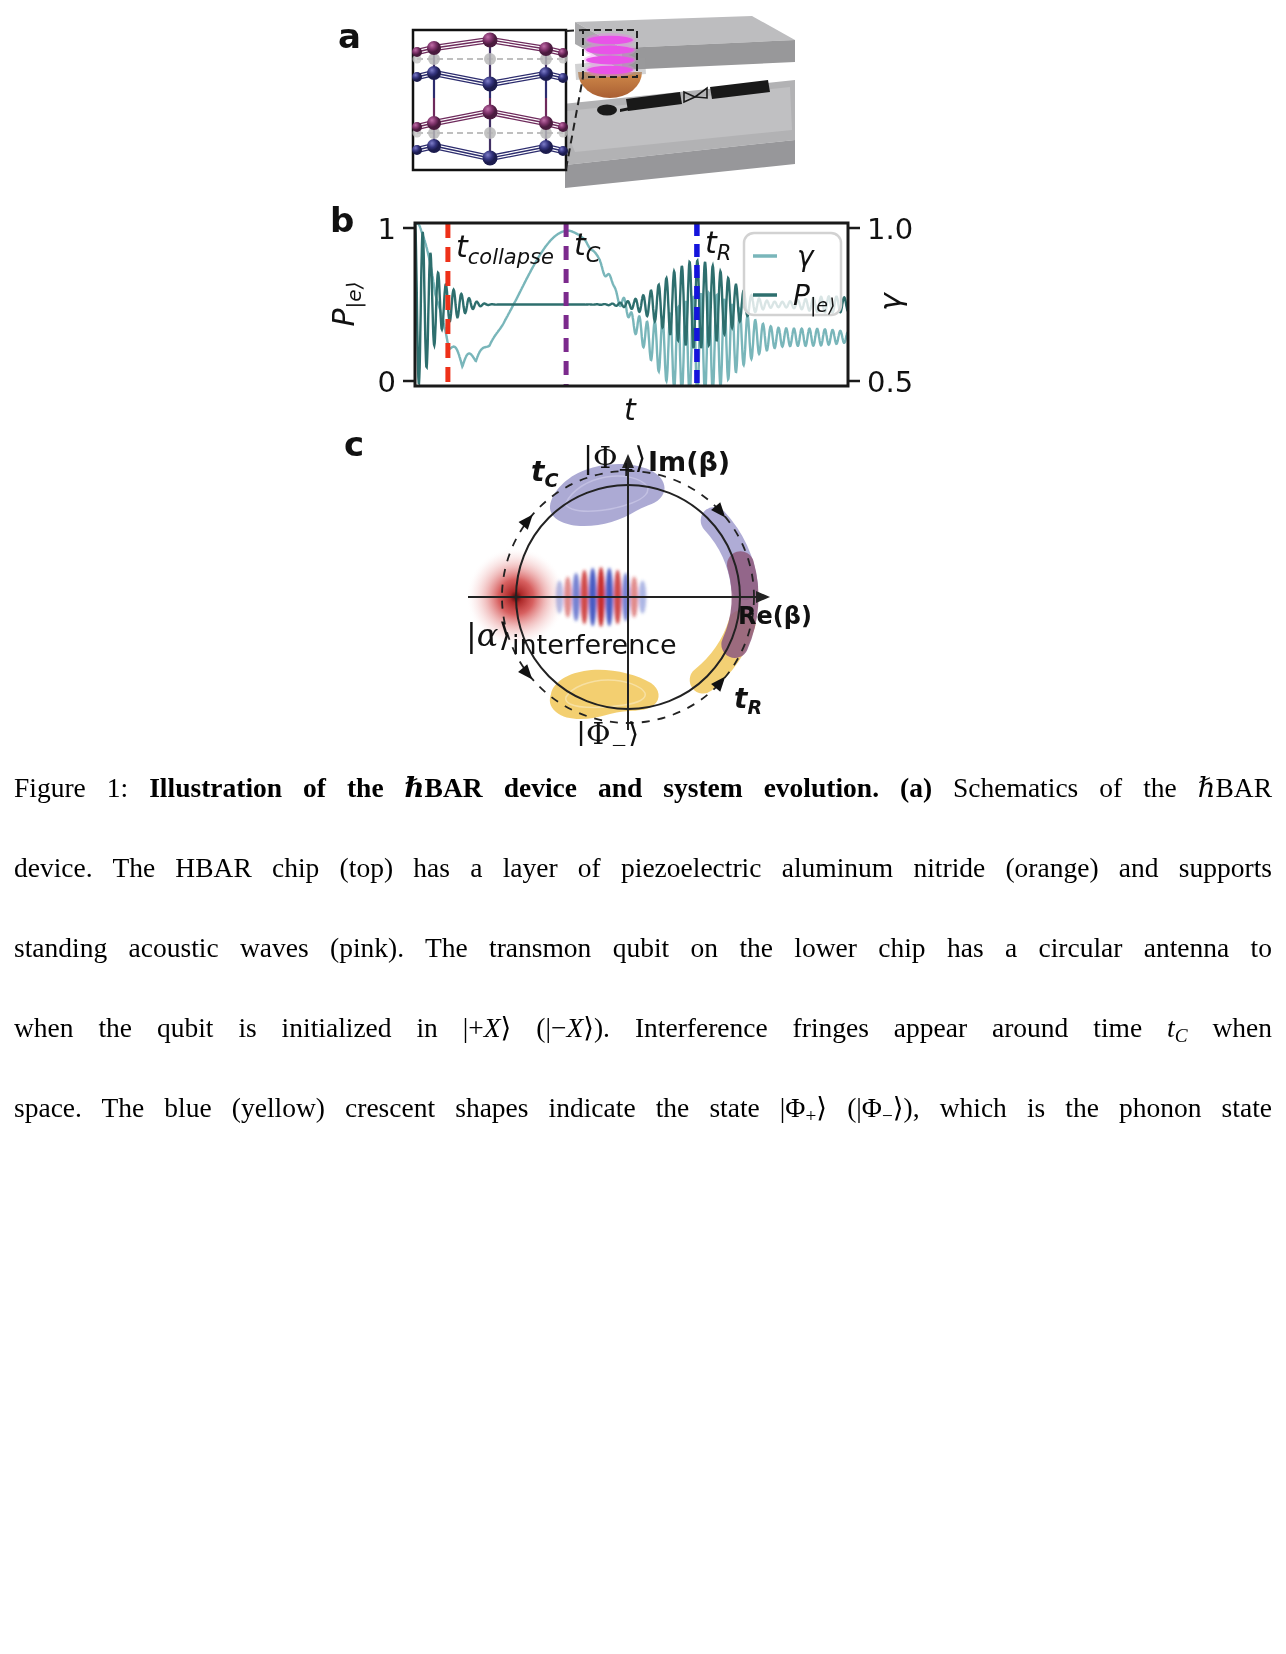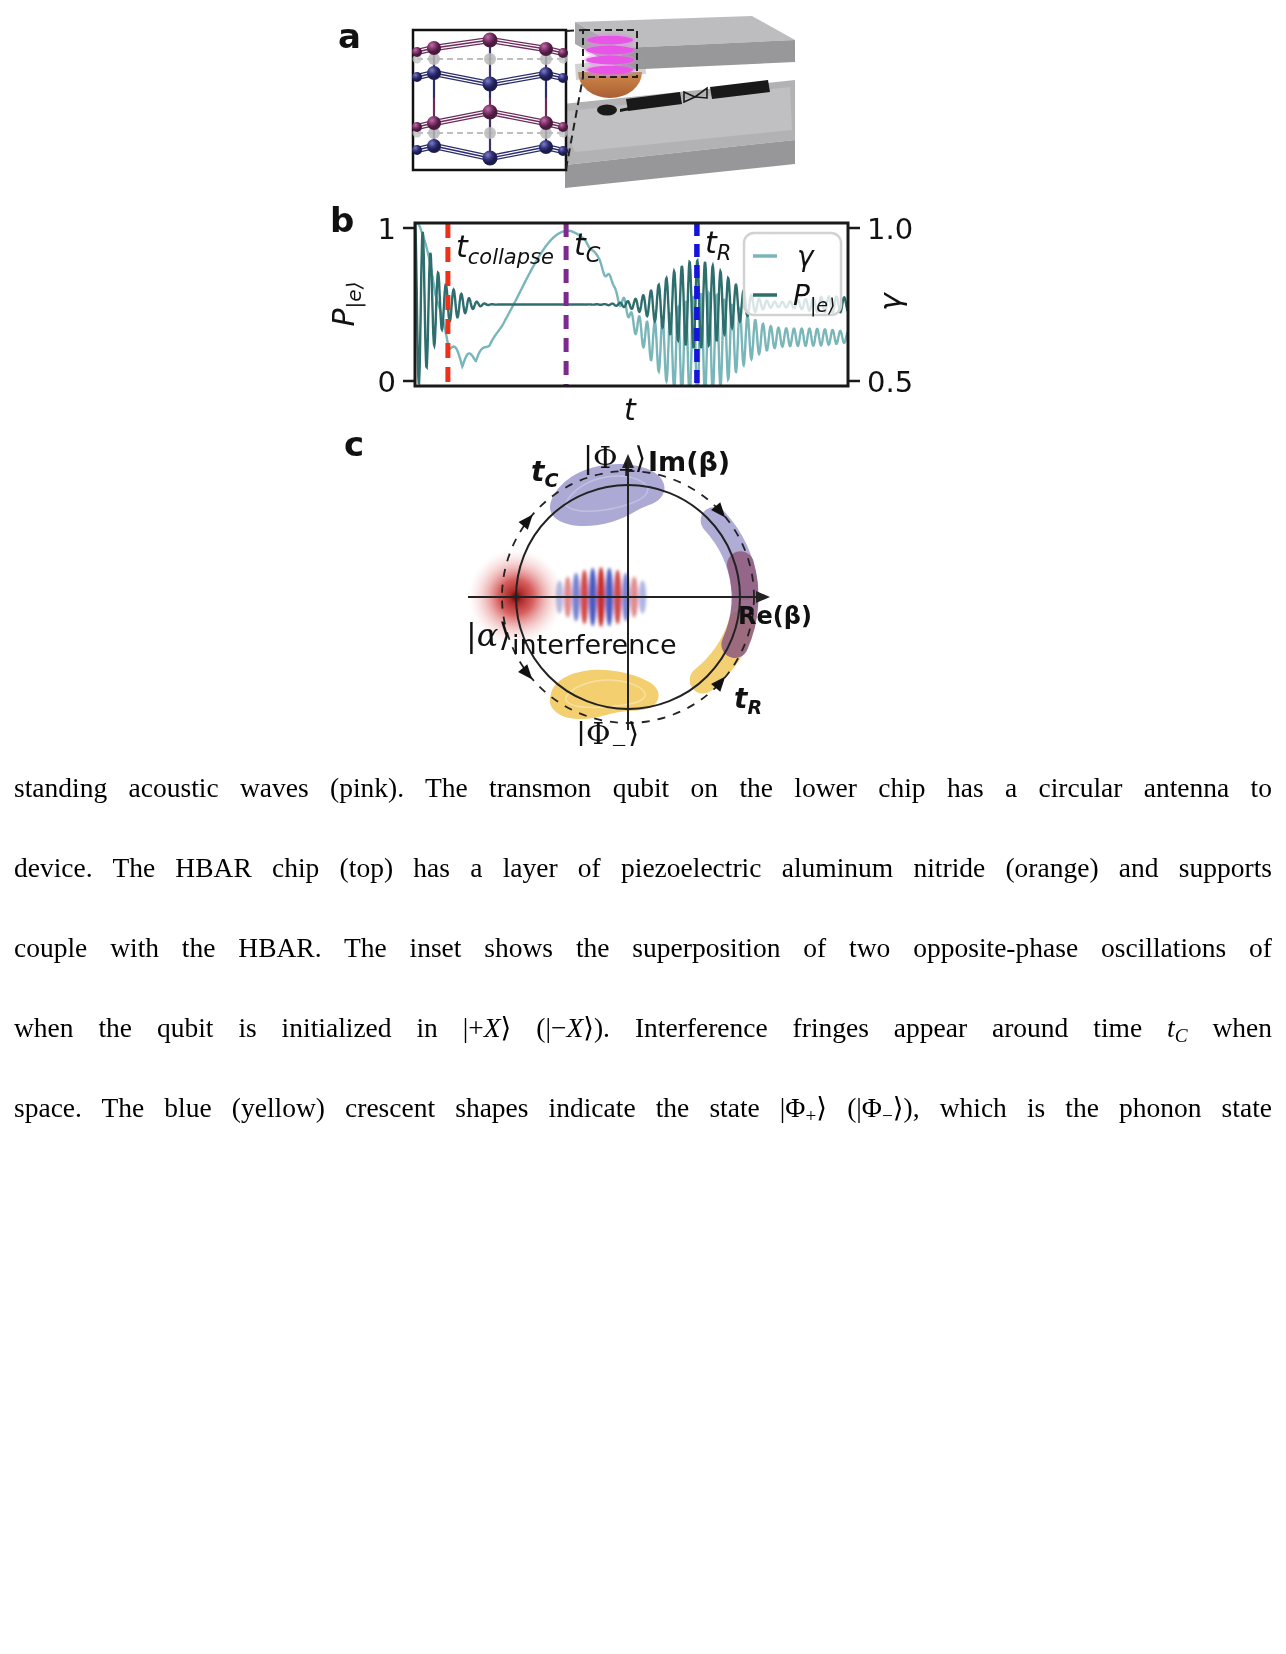--- a/index.html
+++ b/index.html
@@ -318,20 +318,20 @@
     <text class="sansB ital" font-size="28" x="531" y="481">
       <tspan>t</tspan><tspan font-size="19" dy="6">C</tspan>
     </text>
     <text class="sansB ital" font-size="28" x="734" y="708">
       <tspan>t</tspan><tspan font-size="19" dy="6">R</tspan>
     </text>
   </g>
 </svg>
 
 <div id="caption">
+      <div class="capline just"><span>Figure 1: </span><span class="cb">Illustration of the ℏBAR device and system evolution. (a)</span><span> Schematics of the ℏBAR</span></div>
+      <div class="capline just"><span>device. The HBAR chip (top) has a layer of piezoelectric aluminum nitride (orange) and supports</span></div>
       <div class="capline just"><span>standing acoustic waves (pink). The transmon qubit on the lower chip has a circular antenna to</span></div>
-      <div class="capline just"><span>device. The HBAR chip (top) has a layer of piezoelectric aluminum nitride (orange) and supports</span></div>
-      <div class="capline just"><span>couple with the HBAR. The inset shows the superposition of two opposite-phase oscillations of</span></div>
       <div class="capline just"><span>when the qubit is initialized in |+</span><span class="ci">X</span><span>⟩ (|−</span><span class="ci">X</span><span>⟩). Interference fringes appear around time </span><span class="ci">t</span><span class="ci cs">C</span><span> when</span></div>
       <div class="capline just"><span>space. The blue (yellow) crescent shapes indicate the state |Φ</span><span class="cs">+</span><span>⟩ (|Φ</span><span class="cs">−</span><span>⟩), which is the phonon state</span></div>
     </div>
 
 </div>
 
 </body></html>

